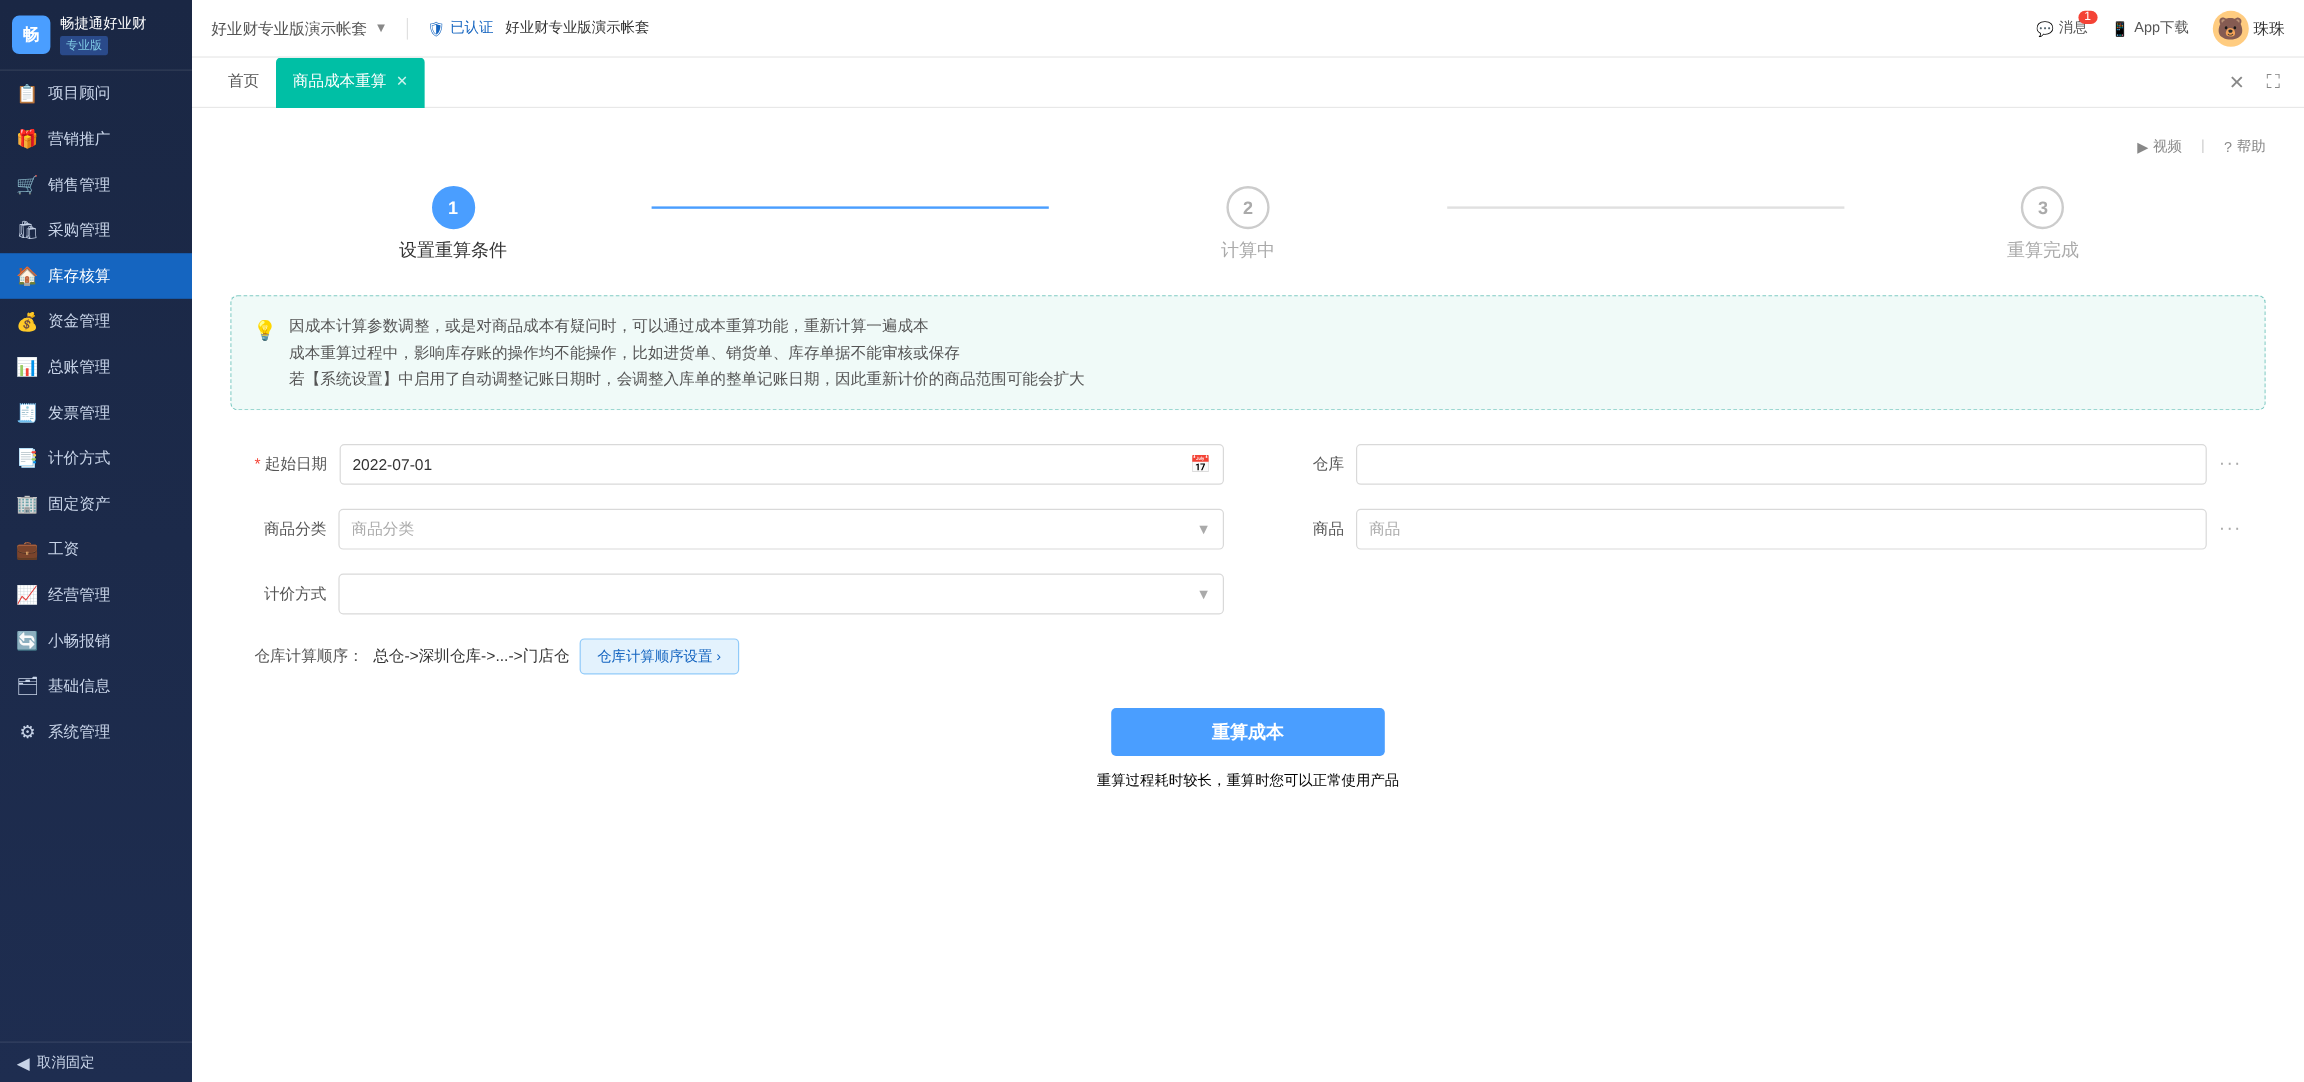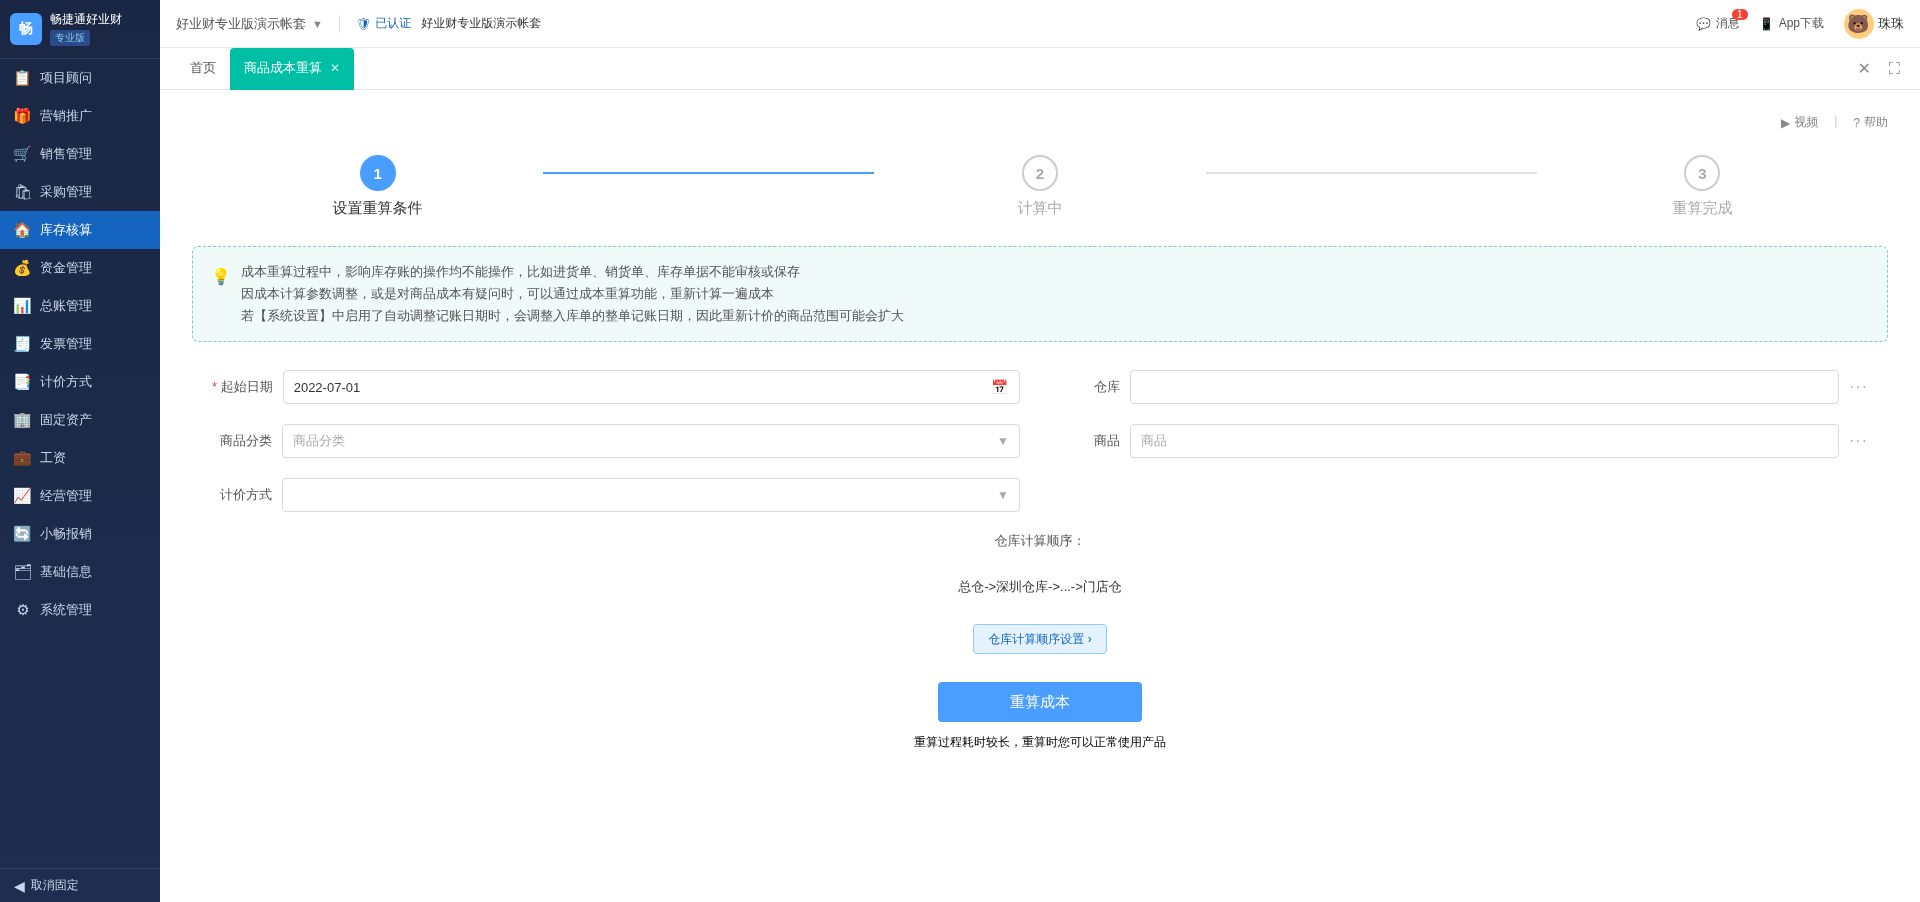--- a/index.html
+++ b/index.html
@@ -234,22 +234,21 @@
     }
     .form-select-arrow { color: #aaa; font-size: 12px; }
     .form-dots { color: #aaa; font-size: 16px; cursor: pointer; letter-spacing: 1px; }
     .form-input-empty { color: #aaa; }
 
     
     .warehouse-row {
       display: flex;
       align-items: center;
       margin-bottom: 28px;
-      gap: 28px;
-      flex-direction: column;
+      gap: 8px;
     }
     .warehouse-label { font-size: 13px; color: #555; white-space: nowrap; }
     .warehouse-value { color: #333; font-size: 13px; }
     .warehouse-btn {
       height: 30px;
       background: #e3f2fd;
       border: 1px solid #90caf9;
       border-radius: 4px;
       color: #1565c0;
       font-size: 12px;
@@ -265,24 +264,24 @@
       align-items: center;
       margin-top: 16px;
       gap: 12px;
     }
     .recalc-btn {
       background: #4a9eff;
       color: #fff;
       border: none;
       border-radius: 4px;
       height: 40px;
-      width: 204px;
+      width: 228px;
       font-size: 15px;
       cursor: pointer;
-      display: flex; align-items: center; justify-content: center;
+      display: flex; align-items: center; justify-content: center; font-weight: bold;
     }
     .recalc-tip { color: #000000; font-size: 12px; }
 
     
     .help-row {
       display: flex;
       justify-content: flex-end;
       gap: 16px;
       margin-bottom: 24px;
       font-size: 12px;
@@ -453,22 +452,22 @@
         <div class="step-circle">
           <span>3</span>
         </div>
         <div class="step-label">重算完成</div>
       </div>
     </div>
 
     <div class="notice-box">
       <span class="notice-icon">💡</span>
       <div>
+        <div>因成本计算参数调整，或是对商品成本有疑问时，可以通过成本重算功能，重新计算一遍成本</div>
         <div>成本重算过程中，影响库存账的操作均不能操作，比如进货单、销货单、库存单据不能审核或保存</div>
-        <div>因成本计算参数调整，或是对商品成本有疑问时，可以通过成本重算功能，重新计算一遍成本</div>
         <div>若【系统设置】中启用了自动调整记账日期时，会调整入库单的整单记账日期，因此重新计价的商品范围可能会扩大</div>
       </div>
     </div>
 
     <div class="form-section">
 
       <div class="form-row">
         <div class="form-field">
           <div class="form-label required">起始日期</div>
           <div class="form-input">

